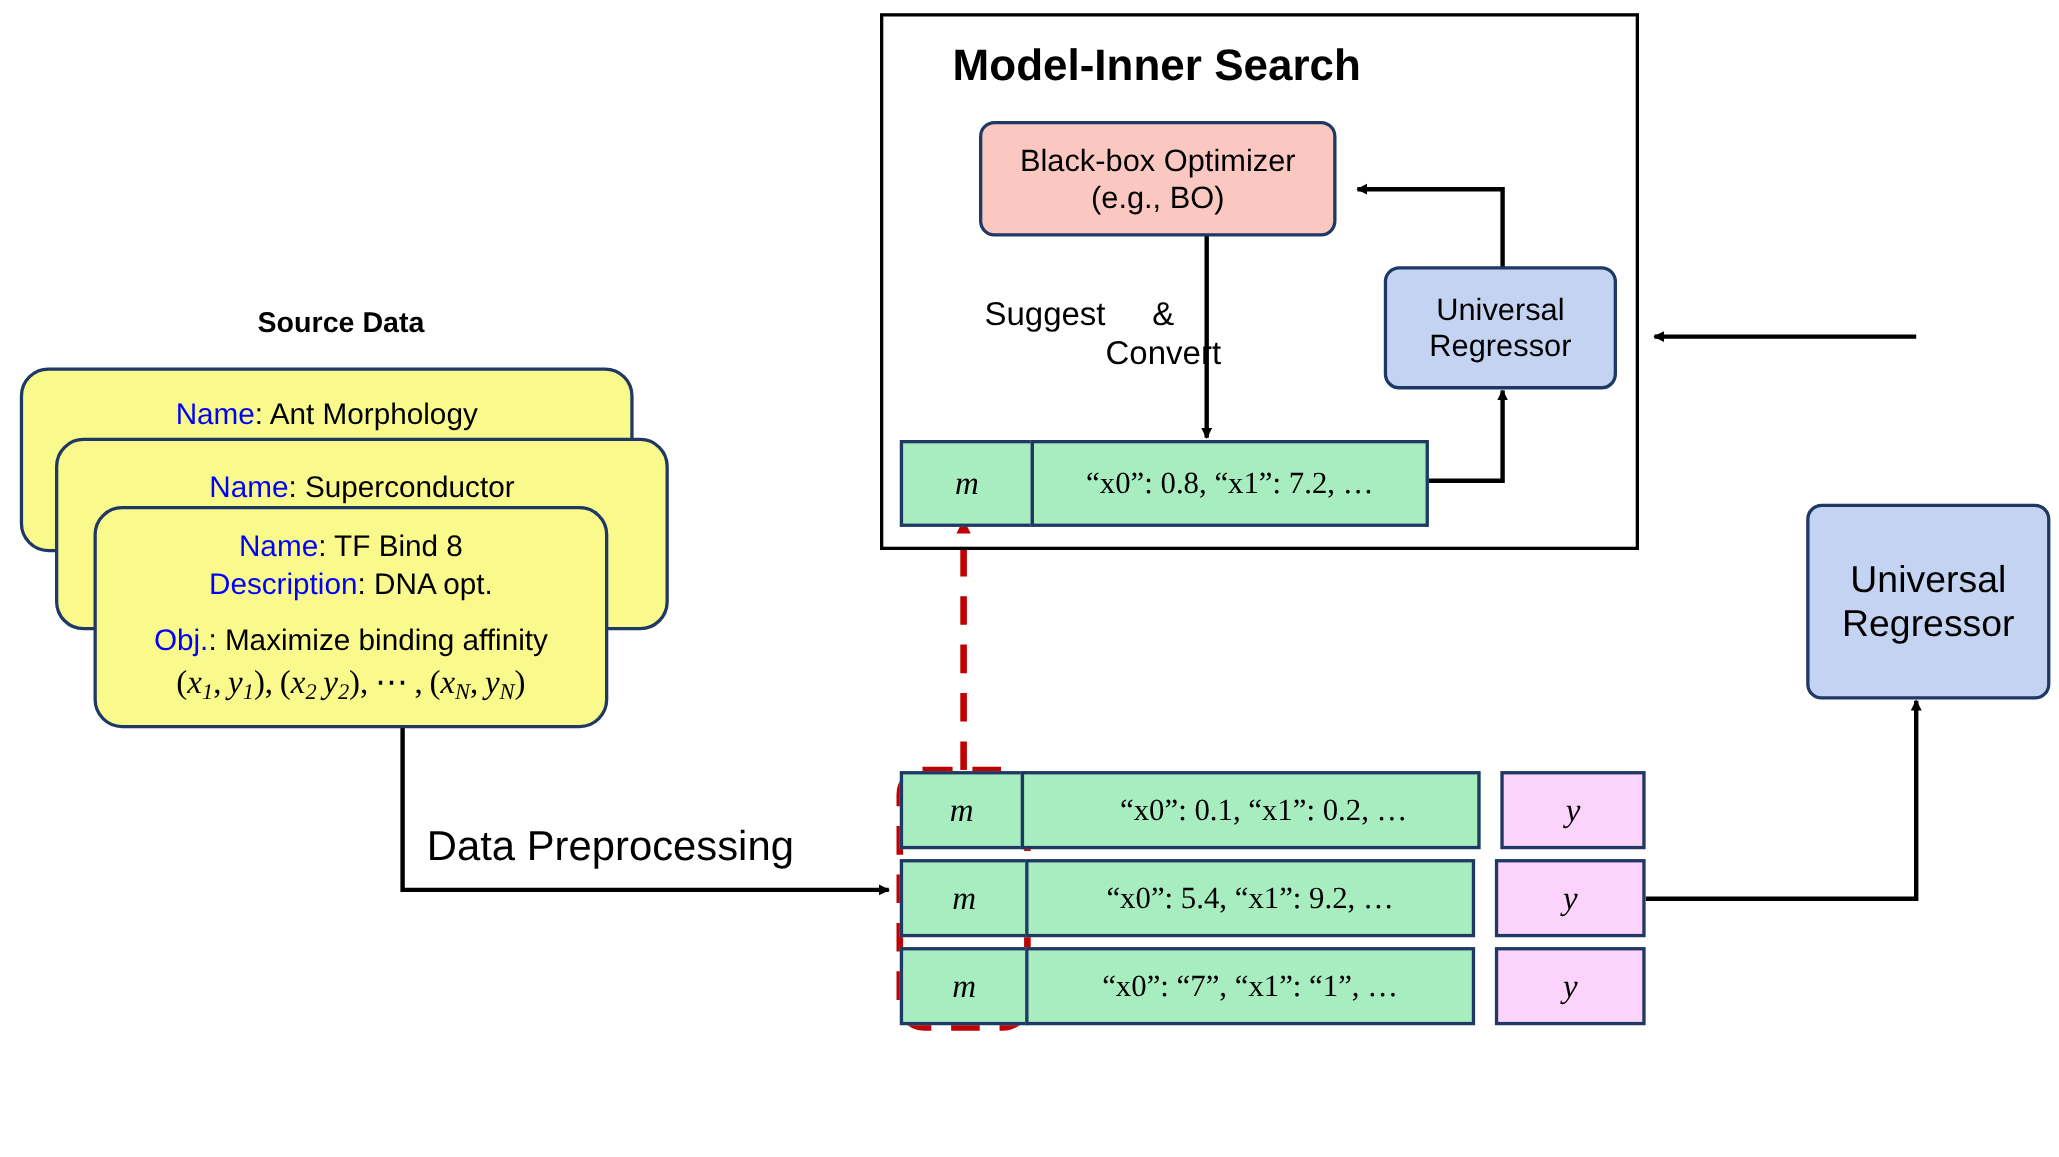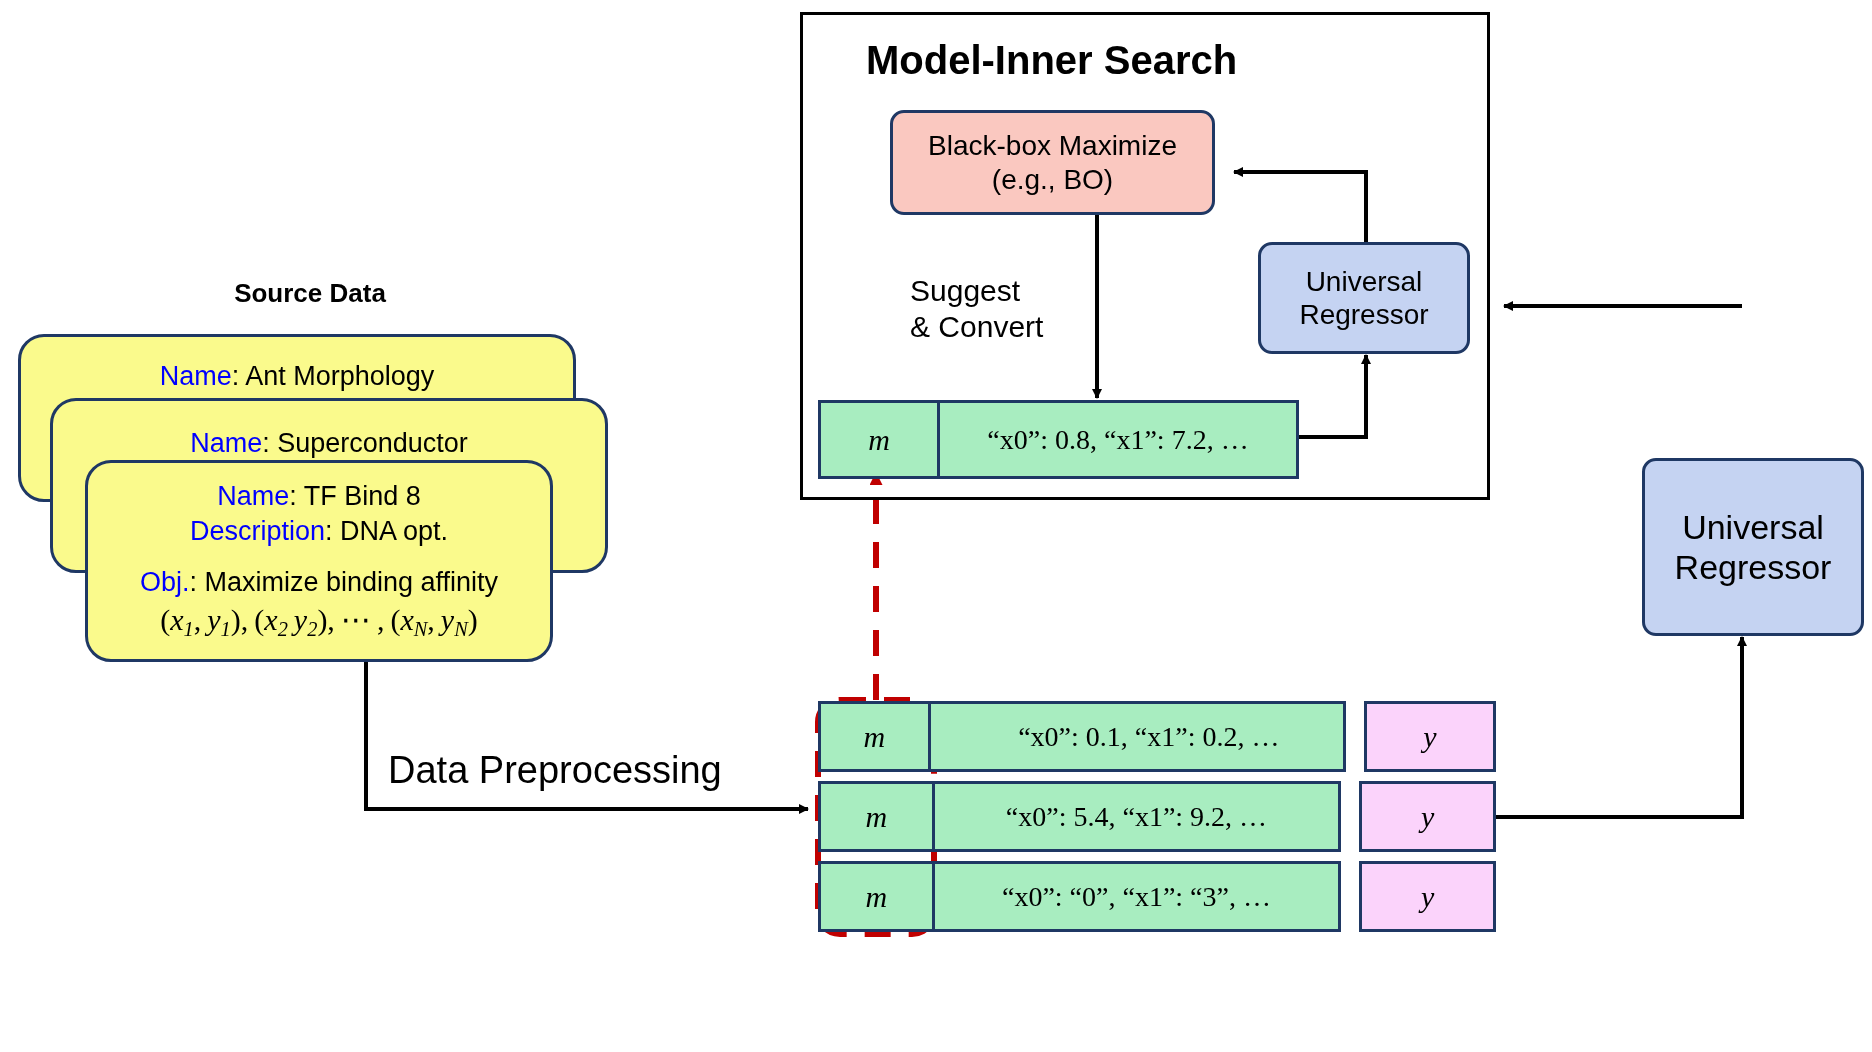--- a/index.html
+++ b/index.html
@@ -186,25 +186,25 @@
     <span>Data Preprocessing</span>
   </div>
 
   <div class="abs outer-box" style="left:800px; top:12px; width:690px; height:488px;"></div>
 
   <div class="abs bold-title" style="left:850px; top:38px; width:480px; height:50px; font-size:40px;margin-left:16px;">
     <span>Model-Inner Search</span>
   </div>
 
   <div class="abs node node-pink center-text" style="left:890px; top:110px; width:325px; height:105px; flex-direction:column;">
-    <div>Black-box Maximize</div>
+    <div>Black-box Optimizer</div>
     <div>(e.g., BO)</div>
   </div>
 
-  <div class="abs plain-label center-text" style="left:910px; top:268px; width:185px; height:82px; flex-direction:column; align-items:flex-start;">
+  <div class="abs plain-label center-text" style="left:910px; top:268px; width:185px; height:82px; flex-direction:row; align-items:flex-start;">
     <div>Suggest</div>
     <div>&amp; Convert</div>
   </div>
 
   <div class="abs node node-blue center-text" style="left:1258px; top:242px; width:212px; height:112px; flex-direction:column;">
     <div>Universal</div>
     <div>Regressor</div>
   </div>
 
   <div class="abs" style="left:818px; top:400px; width:481px; height:73px; display:flex;">
@@ -243,20 +243,20 @@
     <div class="cell-y center-text" style="width:137px; height:65px; margin-left:18px;">
       <span class="math">y</span>
     </div>
   </div>
 
   <div class="abs" style="left:818px; top:864px; width:678px; height:65px; display:flex; align-items:center;">
     <div class="cell cell-m center-text" style="width:116px; height:65px;">
       <span class="math">m</span>
     </div>
     <div class="cell cell-x center-text" style="width:422px; height:65px; margin-left:-3px;">
-      <span class="mathn">“x0”: “0”, “x1”: “3”, …</span>
+      <span class="mathn">“x0”: “7”, “x1”: “1”, …</span>
     </div>
     <div class="cell-y center-text" style="width:137px; height:65px; margin-left:18px;">
       <span class="math">y</span>
     </div>
   </div>
 
 </div>
 
 </body></html>

